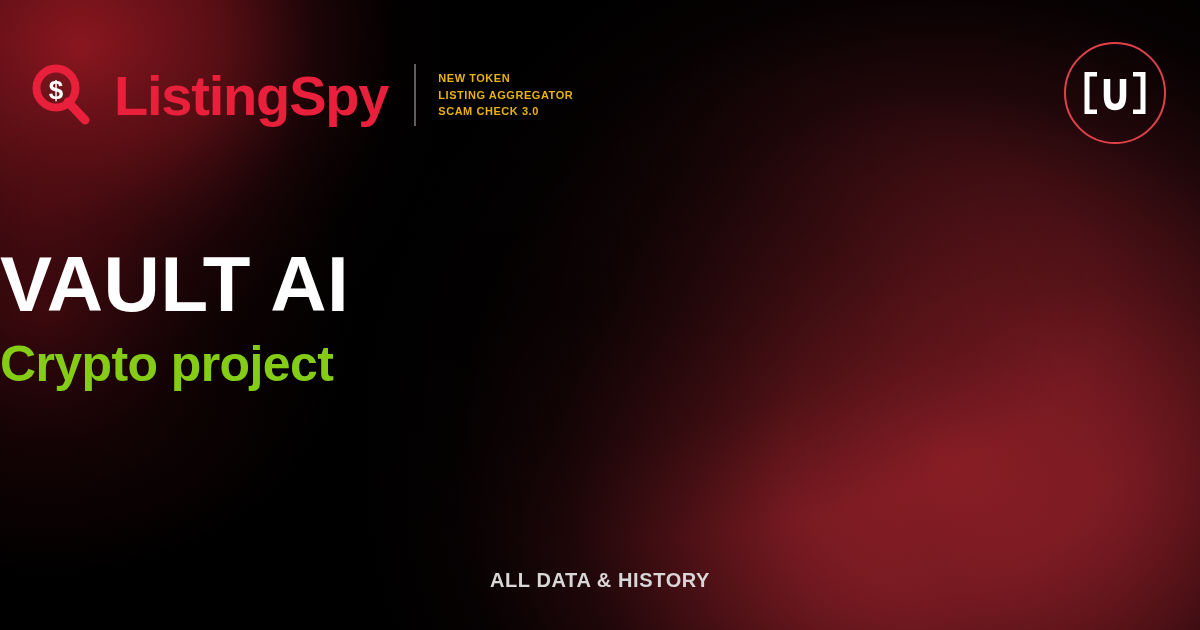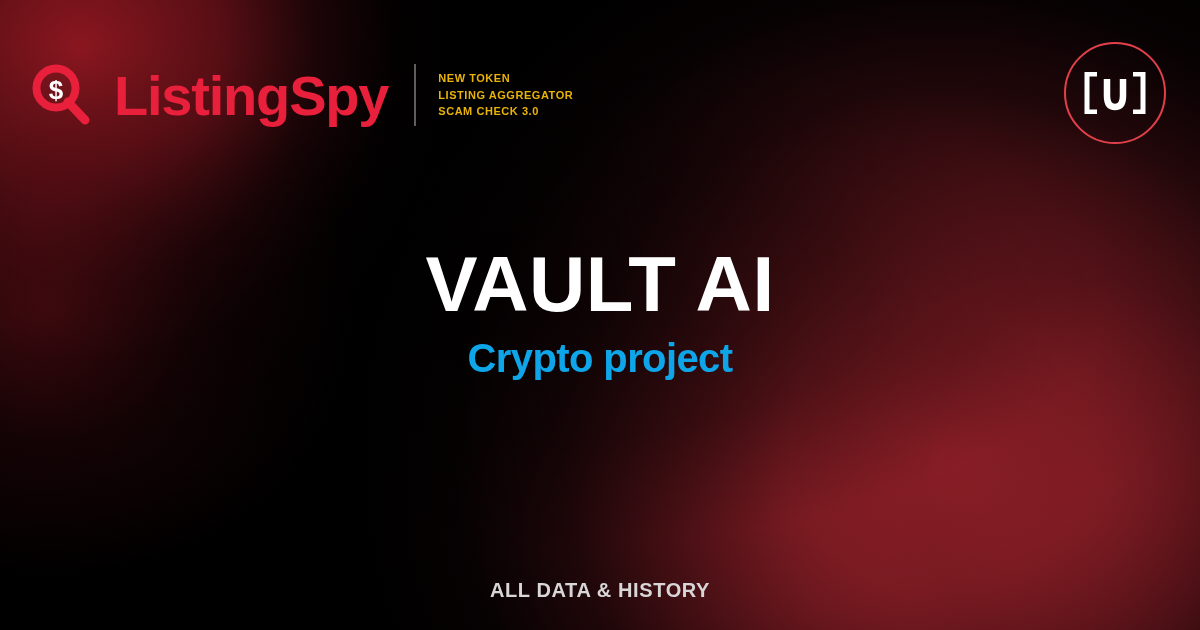--- a/index.html
+++ b/index.html
@@ -142,46 +142,46 @@
     height: 42px;
     display: block;
   }
 
   
   .hero {
     position: absolute;
     left: 0;
     right: 0;
     top: 244px;
-    text-align: center;
+    text-align: left;
   }
   .hero-title {
     color: #ffffff;
     font-size: 78px;
     font-weight: 700;
     letter-spacing: 0.5px;
     line-height: 1.04;
     margin: 0;
     text-transform: uppercase;
   }
   .hero-subtitle {
-    color: #0ea5e9;
-    font-size: 40px;
+    color: #84cc16;
+    font-size: 50px;
     font-weight: 700;
     letter-spacing: -0.6px;
     line-height: 1.08;
     margin: 12px 0 0 0;
   }
 
   
   .footer-note {
     position: absolute;
     left: 0;
     right: 0;
-    bottom: 28px;
+    bottom: 38px;
     text-align: center;
     color: #d8d6d6;
     font-size: 20px;
     font-weight: 700;
     letter-spacing: 0.6px;
     text-transform: uppercase;
   }
 </style>
 </head>
 <body>

